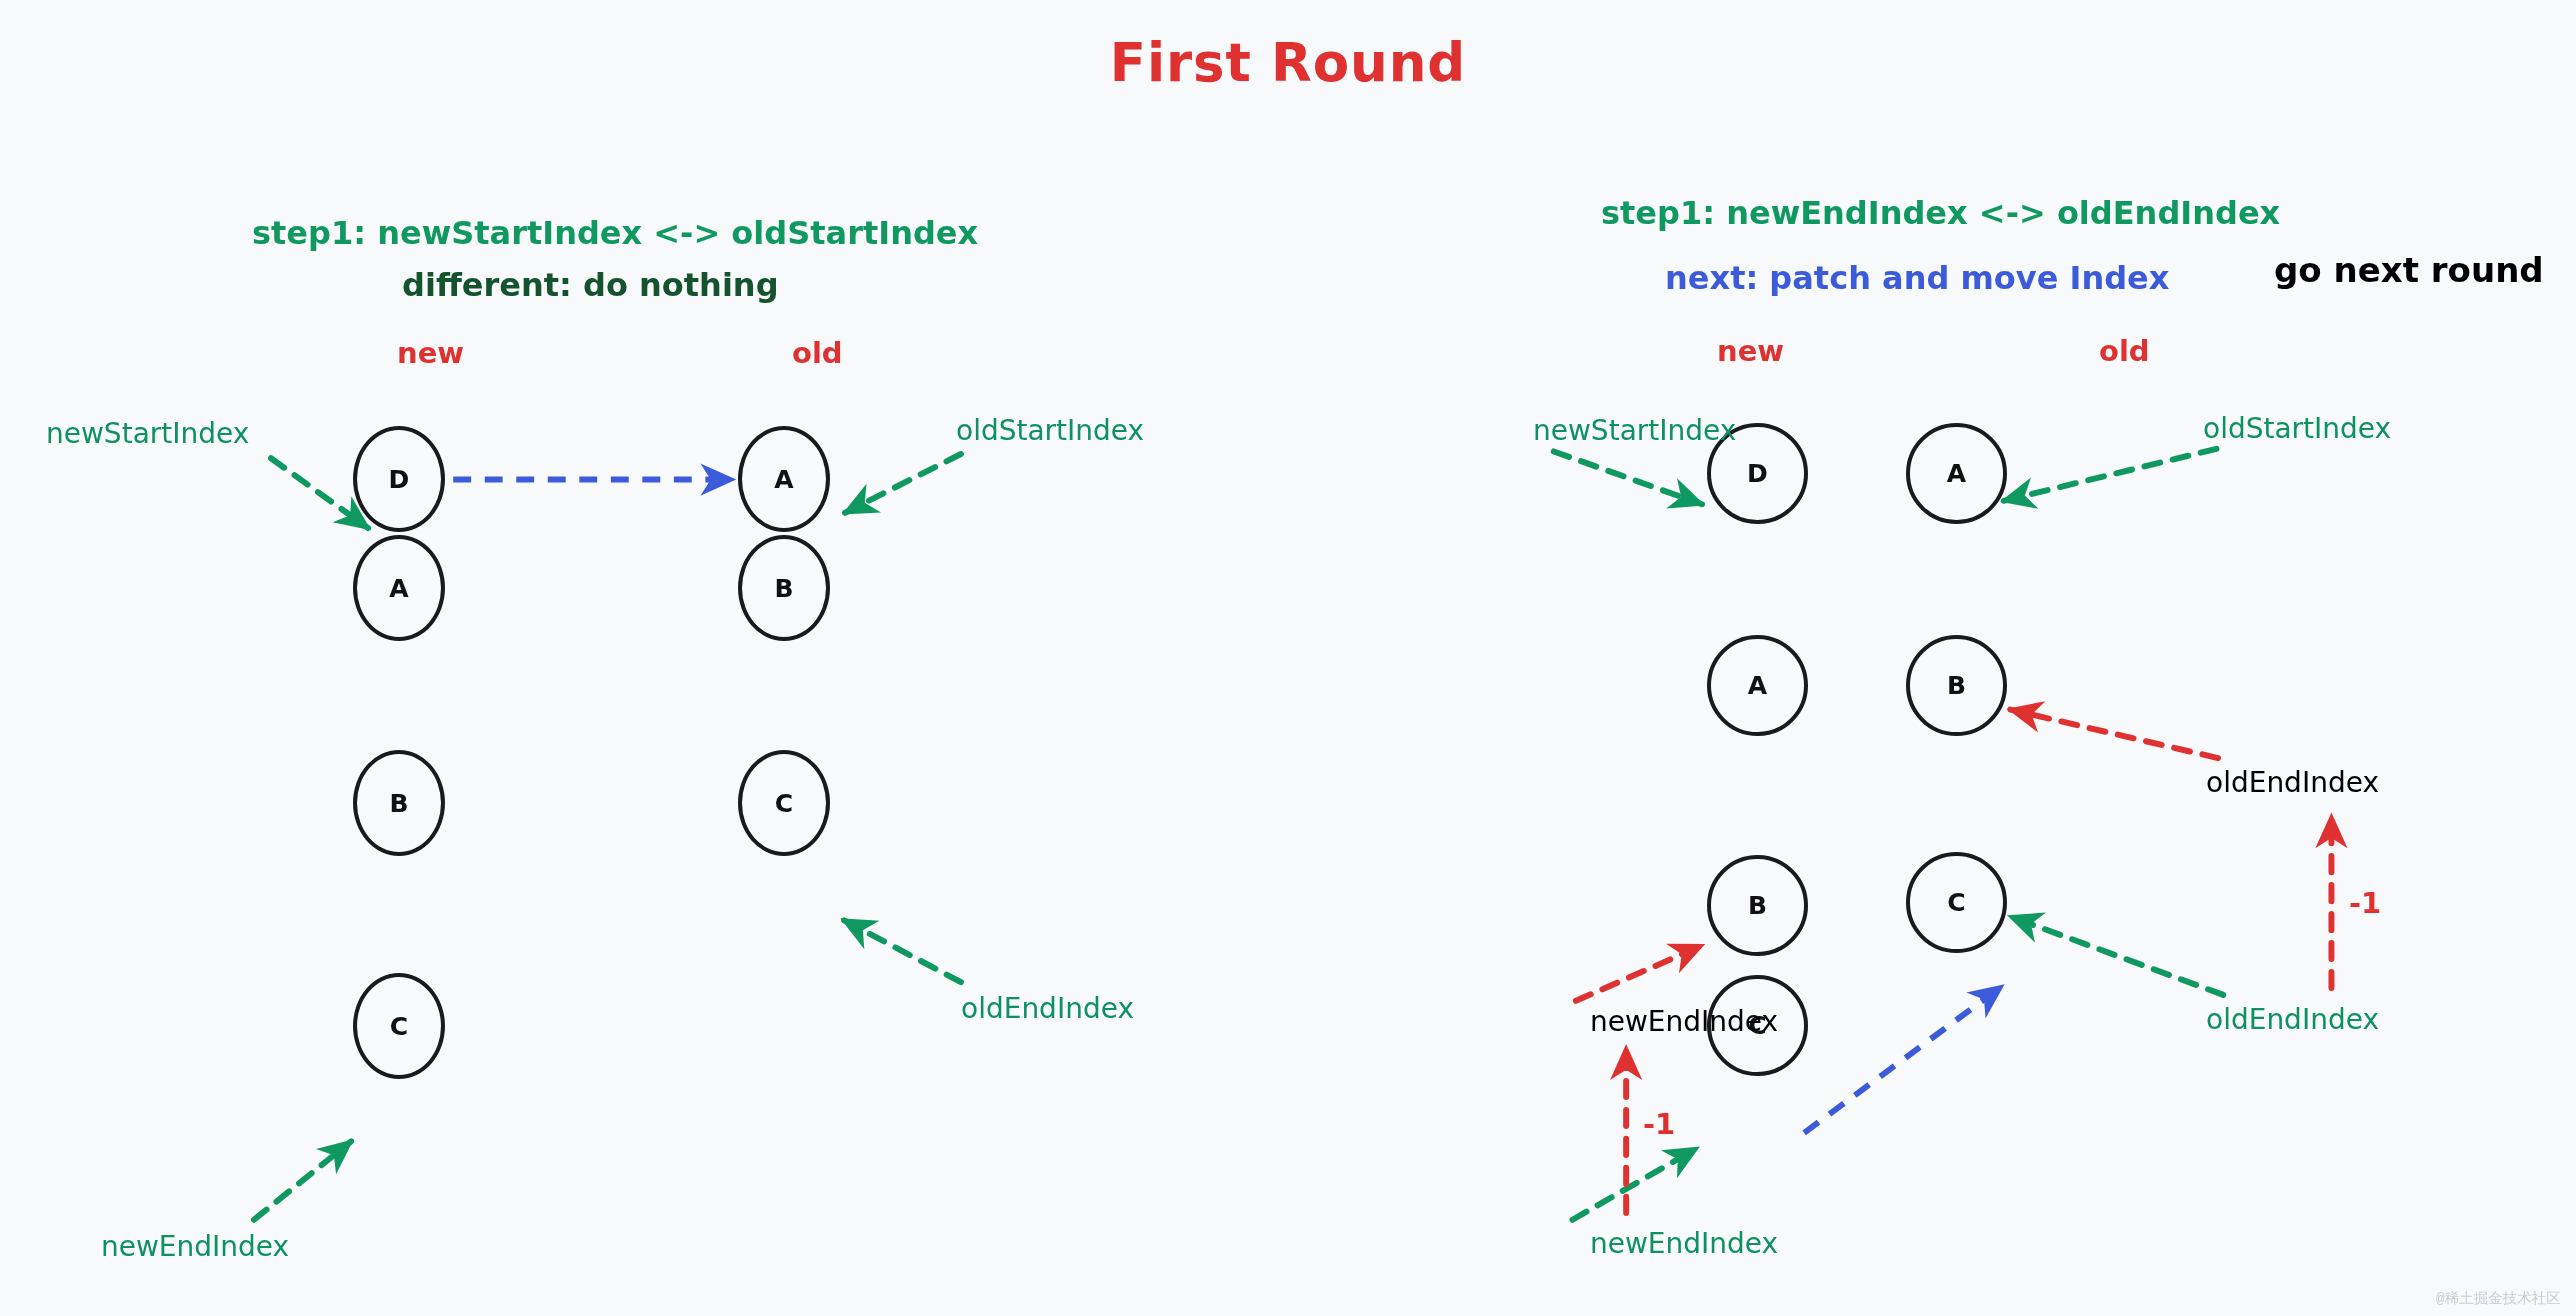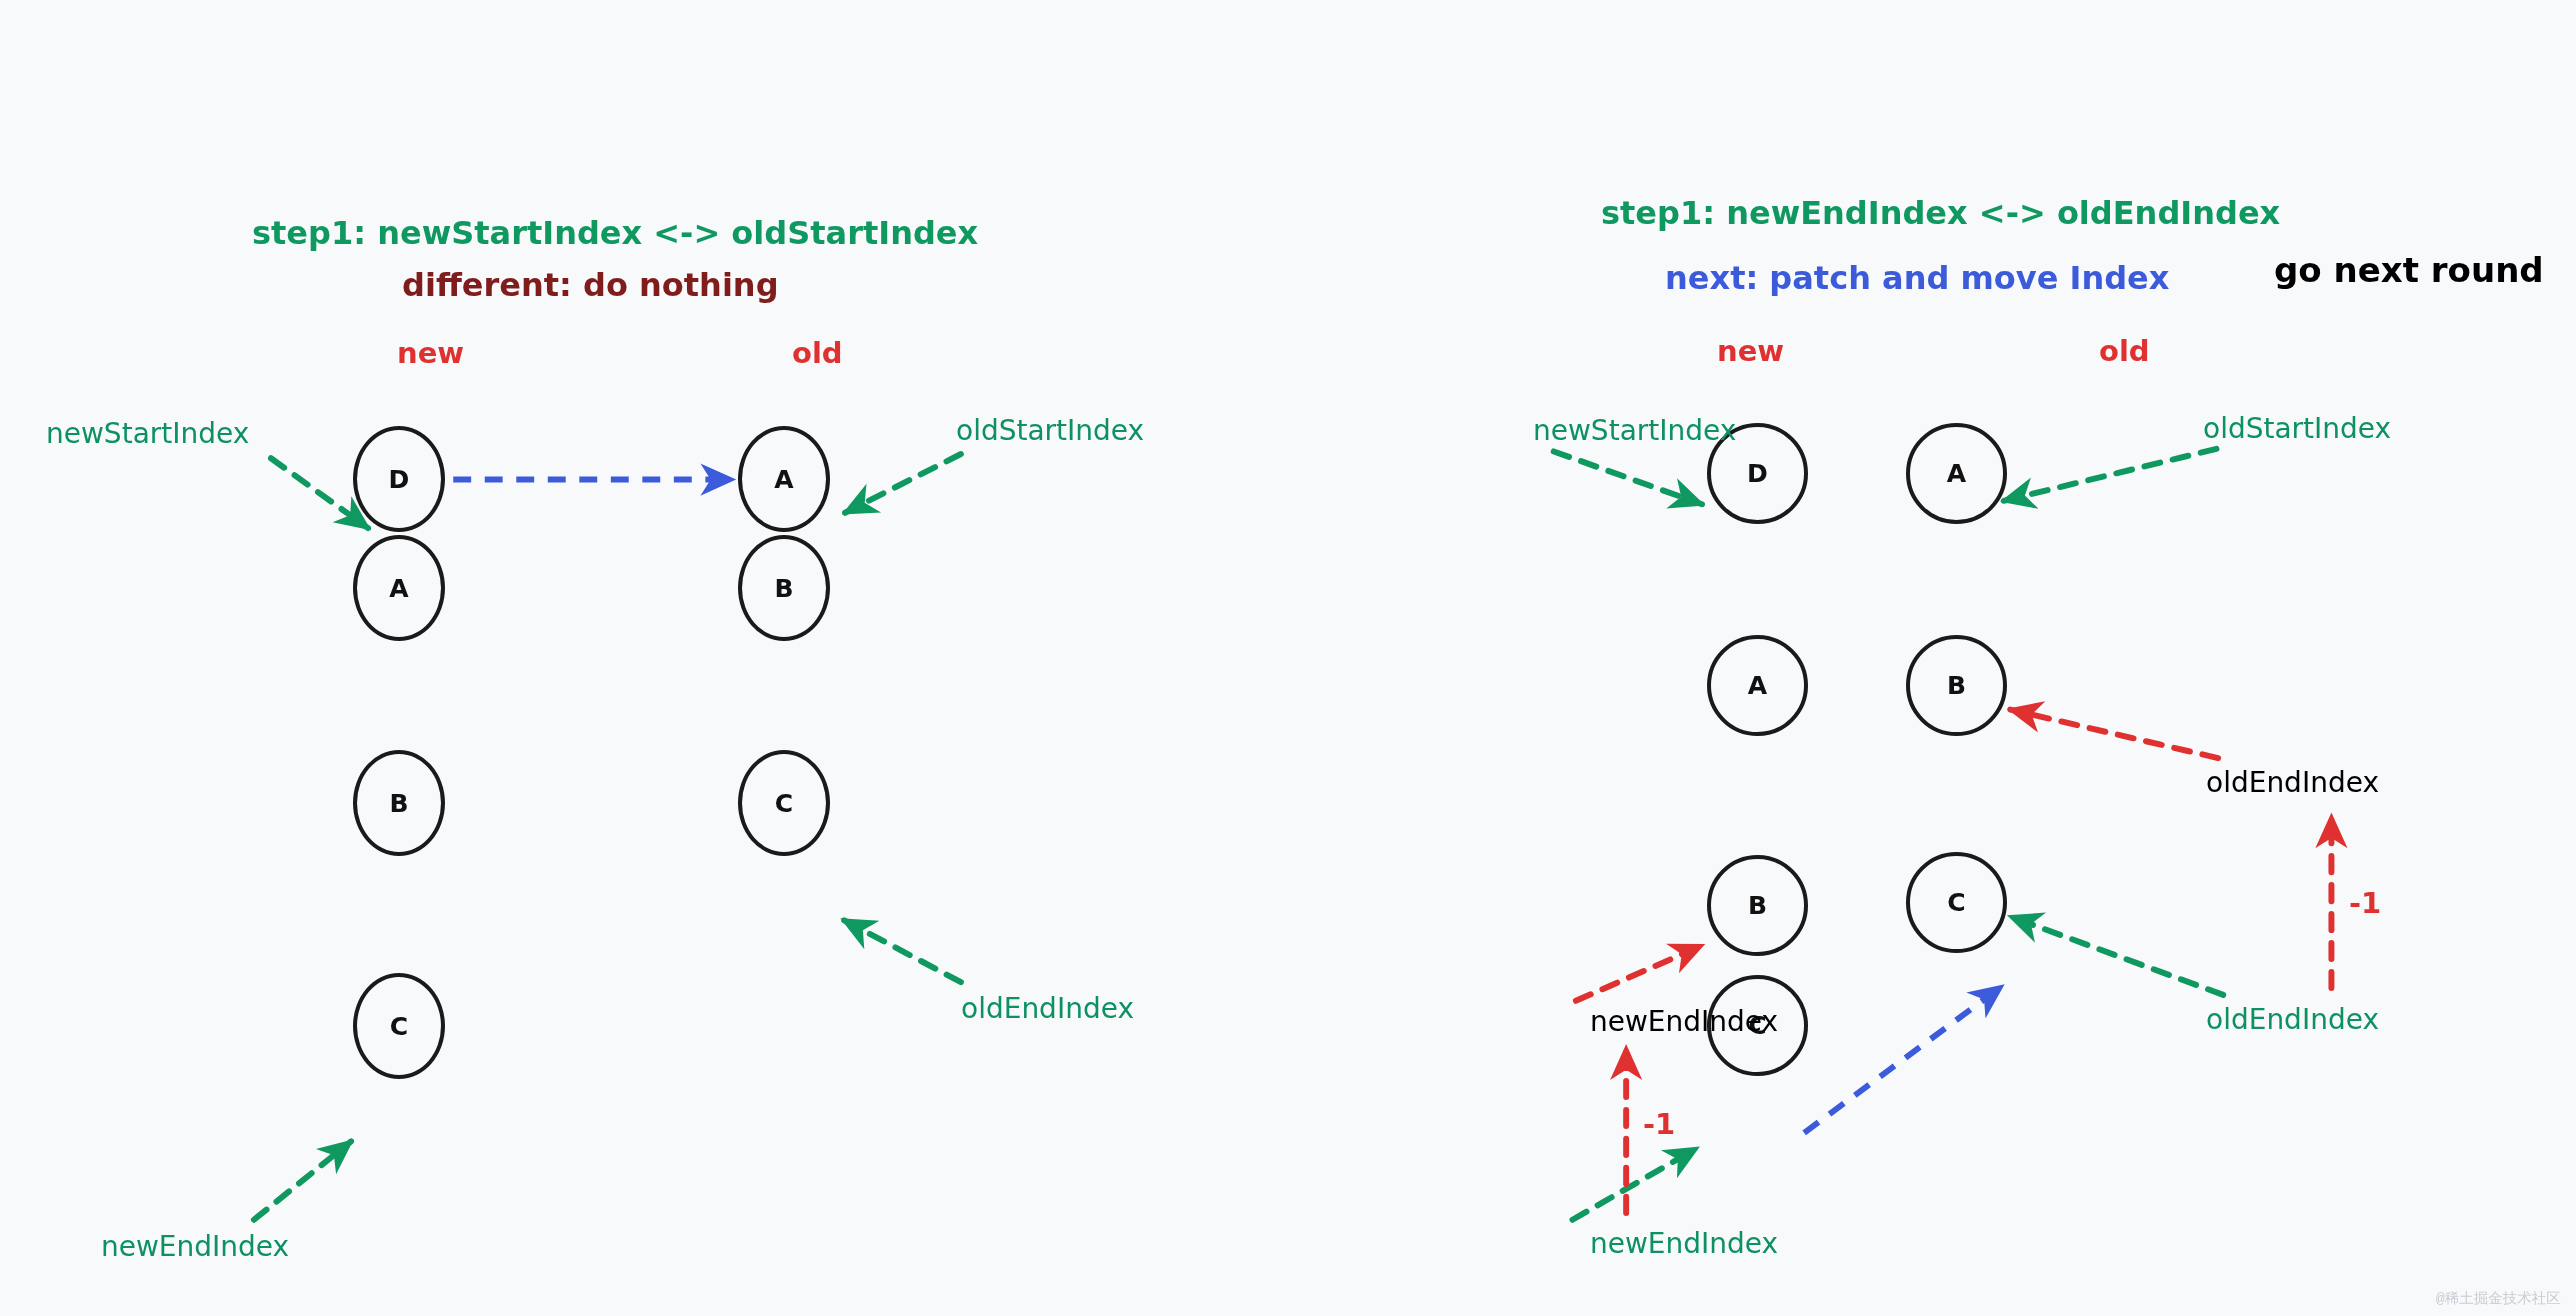--- a/index.html
+++ b/index.html
@@ -22,21 +22,21 @@
     color:#e03131;
   }
 
   
   .step-line{
     font-size:32px;font-weight:700;white-space:nowrap;
     font-family:"DejaVu Sans", sans-serif;
   }
   .c-green{color:#0f9960;}
   .c-greenD{color:#0d9162;}
-  .c-blue{color:#7f1d1d;}
+  .c-blue{color:#14532d;}
   .c-blue2{color:#3b5bdb;}
   .c-red{color:#000000;}
 
   
   .colcap{
     font-size:29px;font-weight:700;color:#e03131;white-space:nowrap;
     font-family:"DejaVu Sans", sans-serif;
   }
 
   
@@ -76,20 +76,21 @@
     font-size:14.5px;color:#c9ccd3;
     font-family:Liberation Mono, monospace;
     white-space:nowrap;
   }
 </style>
 </head>
 <body>
 
 <div id="root">
 
+  <div class="abs title">First Round</div>
 
   <div class="abs" style="left:0;top:0;width:1288px;height:1316px;">
 
     <div class="abs step-line c-green" style="left:252px;top:214px;">step1:  newStartIndex &lt;-&gt; oldStartIndex</div>
 
     <div class="abs step-line c-blue" style="left:402px;top:266px;">different: do nothing</div>
 
     <div class="abs colcap" style="left:397px;top:336px;">new</div>
     <div class="abs colcap" style="left:792px;top:336px;">old</div>
 

